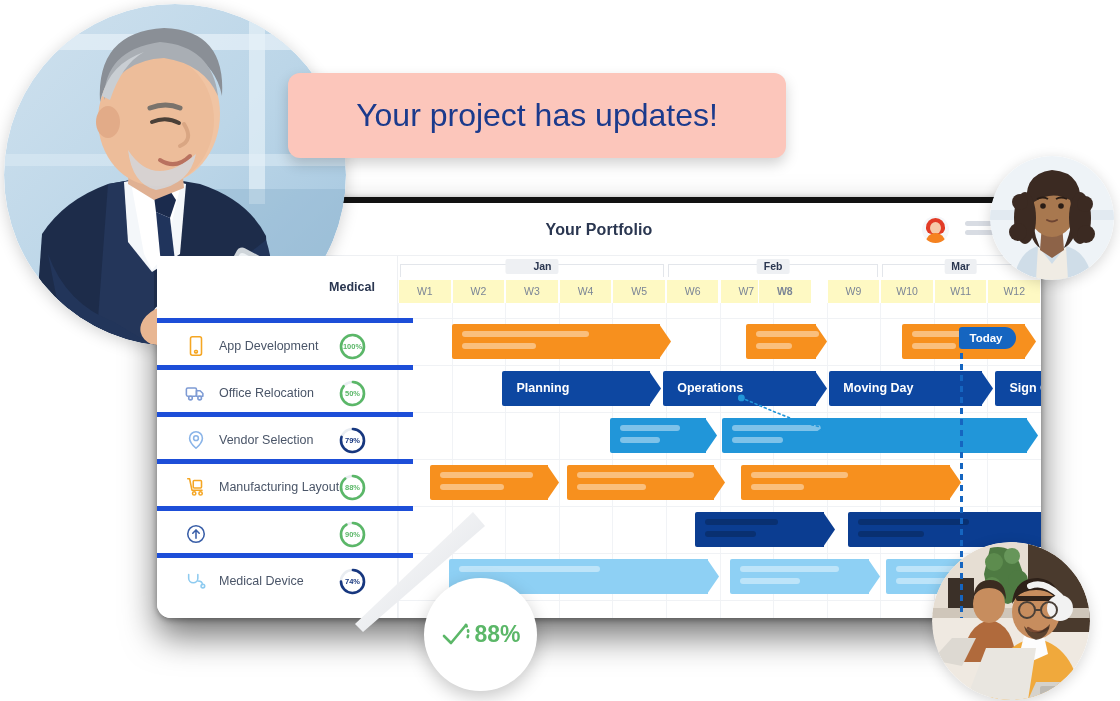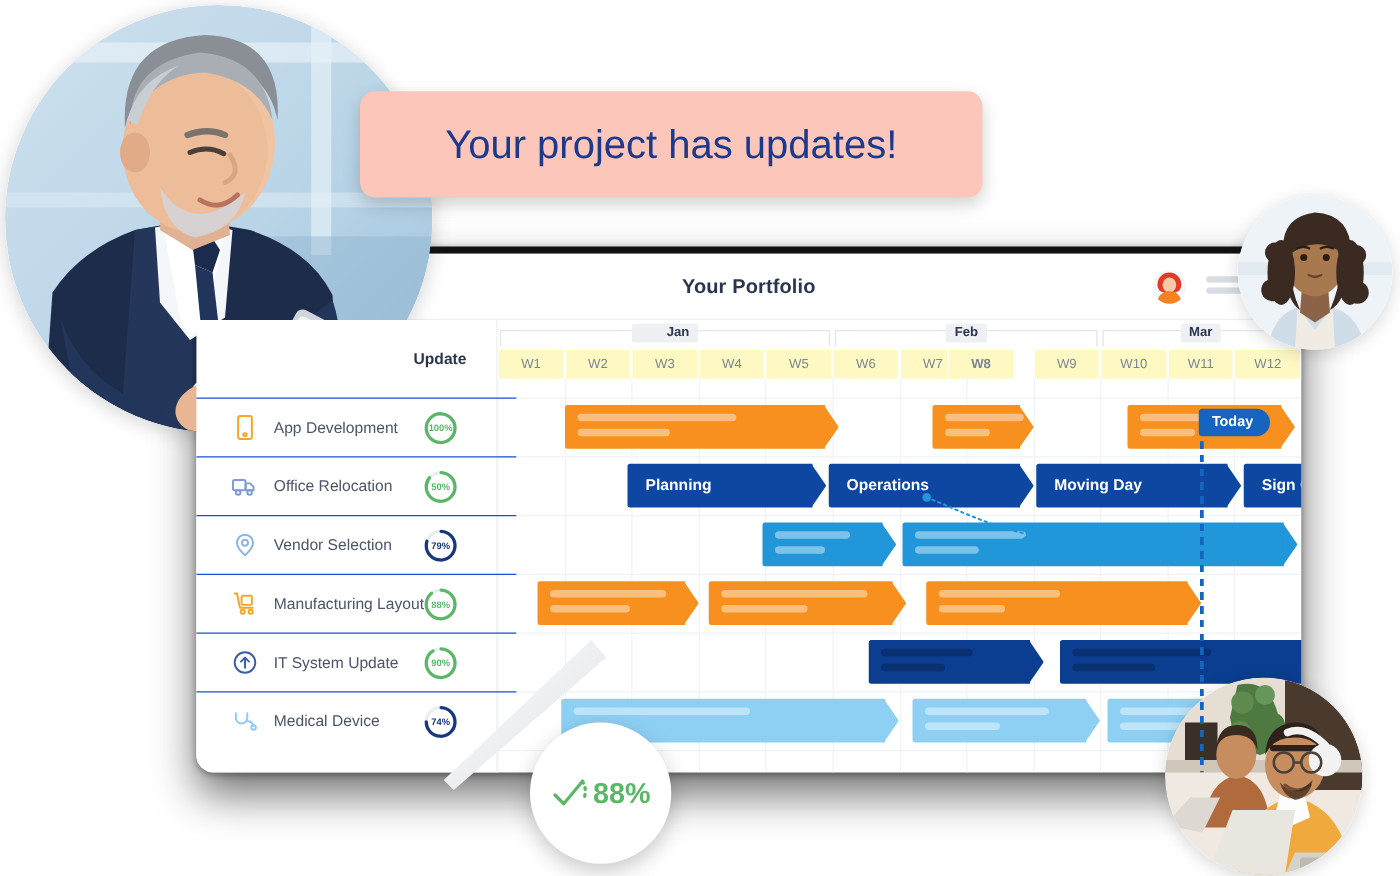--- a/index.html
+++ b/index.html
@@ -52,21 +52,21 @@
 
   .left-col { position:absolute; left:0; top:0; width:241px; height:100%;
     background:#fff; border-right:1px solid #eef0f3; z-index:3; }
   .health-head {
     position:absolute; left:160px; top:0; width:70px; height:62px;
     line-height:62px; text-align:center;
     font-size:12.5px; font-weight:bold; color:#2a3650;
   }
   .row-label {
     position:absolute; left:0; width:256px; height:47px;
-    border-top:1px solid #1d4ed8;
+    border-top:5px solid #1d4ed8;
   }
   .row-label .ricon { position:absolute; left:28px; top:12px; width:22px; height:22px; }
   .row-label .rname {
     position:absolute; left:62px; top:0; height:47px; line-height:47px;
     font-size:12.5px; color:#4a5568; white-space:nowrap;
   }
   .ring { position:absolute; left:181px; top:9px; width:29px; height:29px; }
   .ring svg { display:block; }
   .ring .pct {
     position:absolute; left:0; top:0; width:29px; height:29px;
@@ -183,21 +183,21 @@
       </div>
       <div id="menu-icon">
         <i></i>
           <i></i>
       </div>
     </div>
 
     <div id="grid">
 
       <div class="left-col">
-        <div class="health-head">Update</div>
+        <div class="health-head">Medical</div>
         <div id="row-labels">
             <div class="row-label" style="top: 62px;">
               <span class="ricon"><svg width="22" height="22" viewBox="0 0 24 24" fill="none" stroke="#f5a623" stroke-width="1.7" stroke-linecap="round" stroke-linejoin="round">
                   <rect x="6" y="2" width="12" height="20" rx="2"></rect>
                   <rect x="10.5" y="17" width="3" height="2.5" rx="1"></rect>
                 </svg></span>
               <span class="rname">App Development</span>
               <span class="ring">
                 <svg width="29" height="29" viewBox="0 0 29 29">
     <circle cx="14.5" cy="14.5" r="11.5" fill="none" stroke="#e9edf2" stroke-width="2.6"></circle>
@@ -251,21 +251,20 @@
   </svg>
                 <span class="pct" style="color:#5bb768">88%</span>
               </span>
             </div>
             <div class="row-label" style="top: 250px;">
               <span class="ricon"><svg width="22" height="22" viewBox="0 0 24 24" fill="none" stroke="#3a5fa8" stroke-width="1.7" stroke-linecap="round" stroke-linejoin="round">
                   <circle cx="12" cy="12" r="9"></circle>
                   <path d="M12 16.5V8"></path>
                   <path d="M8.5 11.2 12 7.7l3.5 3.5"></path>
                 </svg></span>
-              <span class="rname">IT System Update</span>
               <span class="ring">
                 <svg width="29" height="29" viewBox="0 0 29 29">
     <circle cx="14.5" cy="14.5" r="11.5" fill="none" stroke="#e9edf2" stroke-width="2.6"></circle>
     <circle cx="14.5" cy="14.5" r="11.5" fill="none" stroke="#5bb768" stroke-width="2.6" stroke-linecap="round" stroke-dasharray="65.03096792930872 7.225663103256522" transform="rotate(-88 14.5 14.5)"></circle>
   </svg>
                 <span class="pct" style="color:#5bb768">90%</span>
               </span>
             </div>
             <div class="row-label" style="top: 297px;">
               <span class="ricon"><svg width="22" height="22" viewBox="0 0 24 24" fill="none" stroke="#8ecbf0" stroke-width="1.7" stroke-linecap="round" stroke-linejoin="round">

